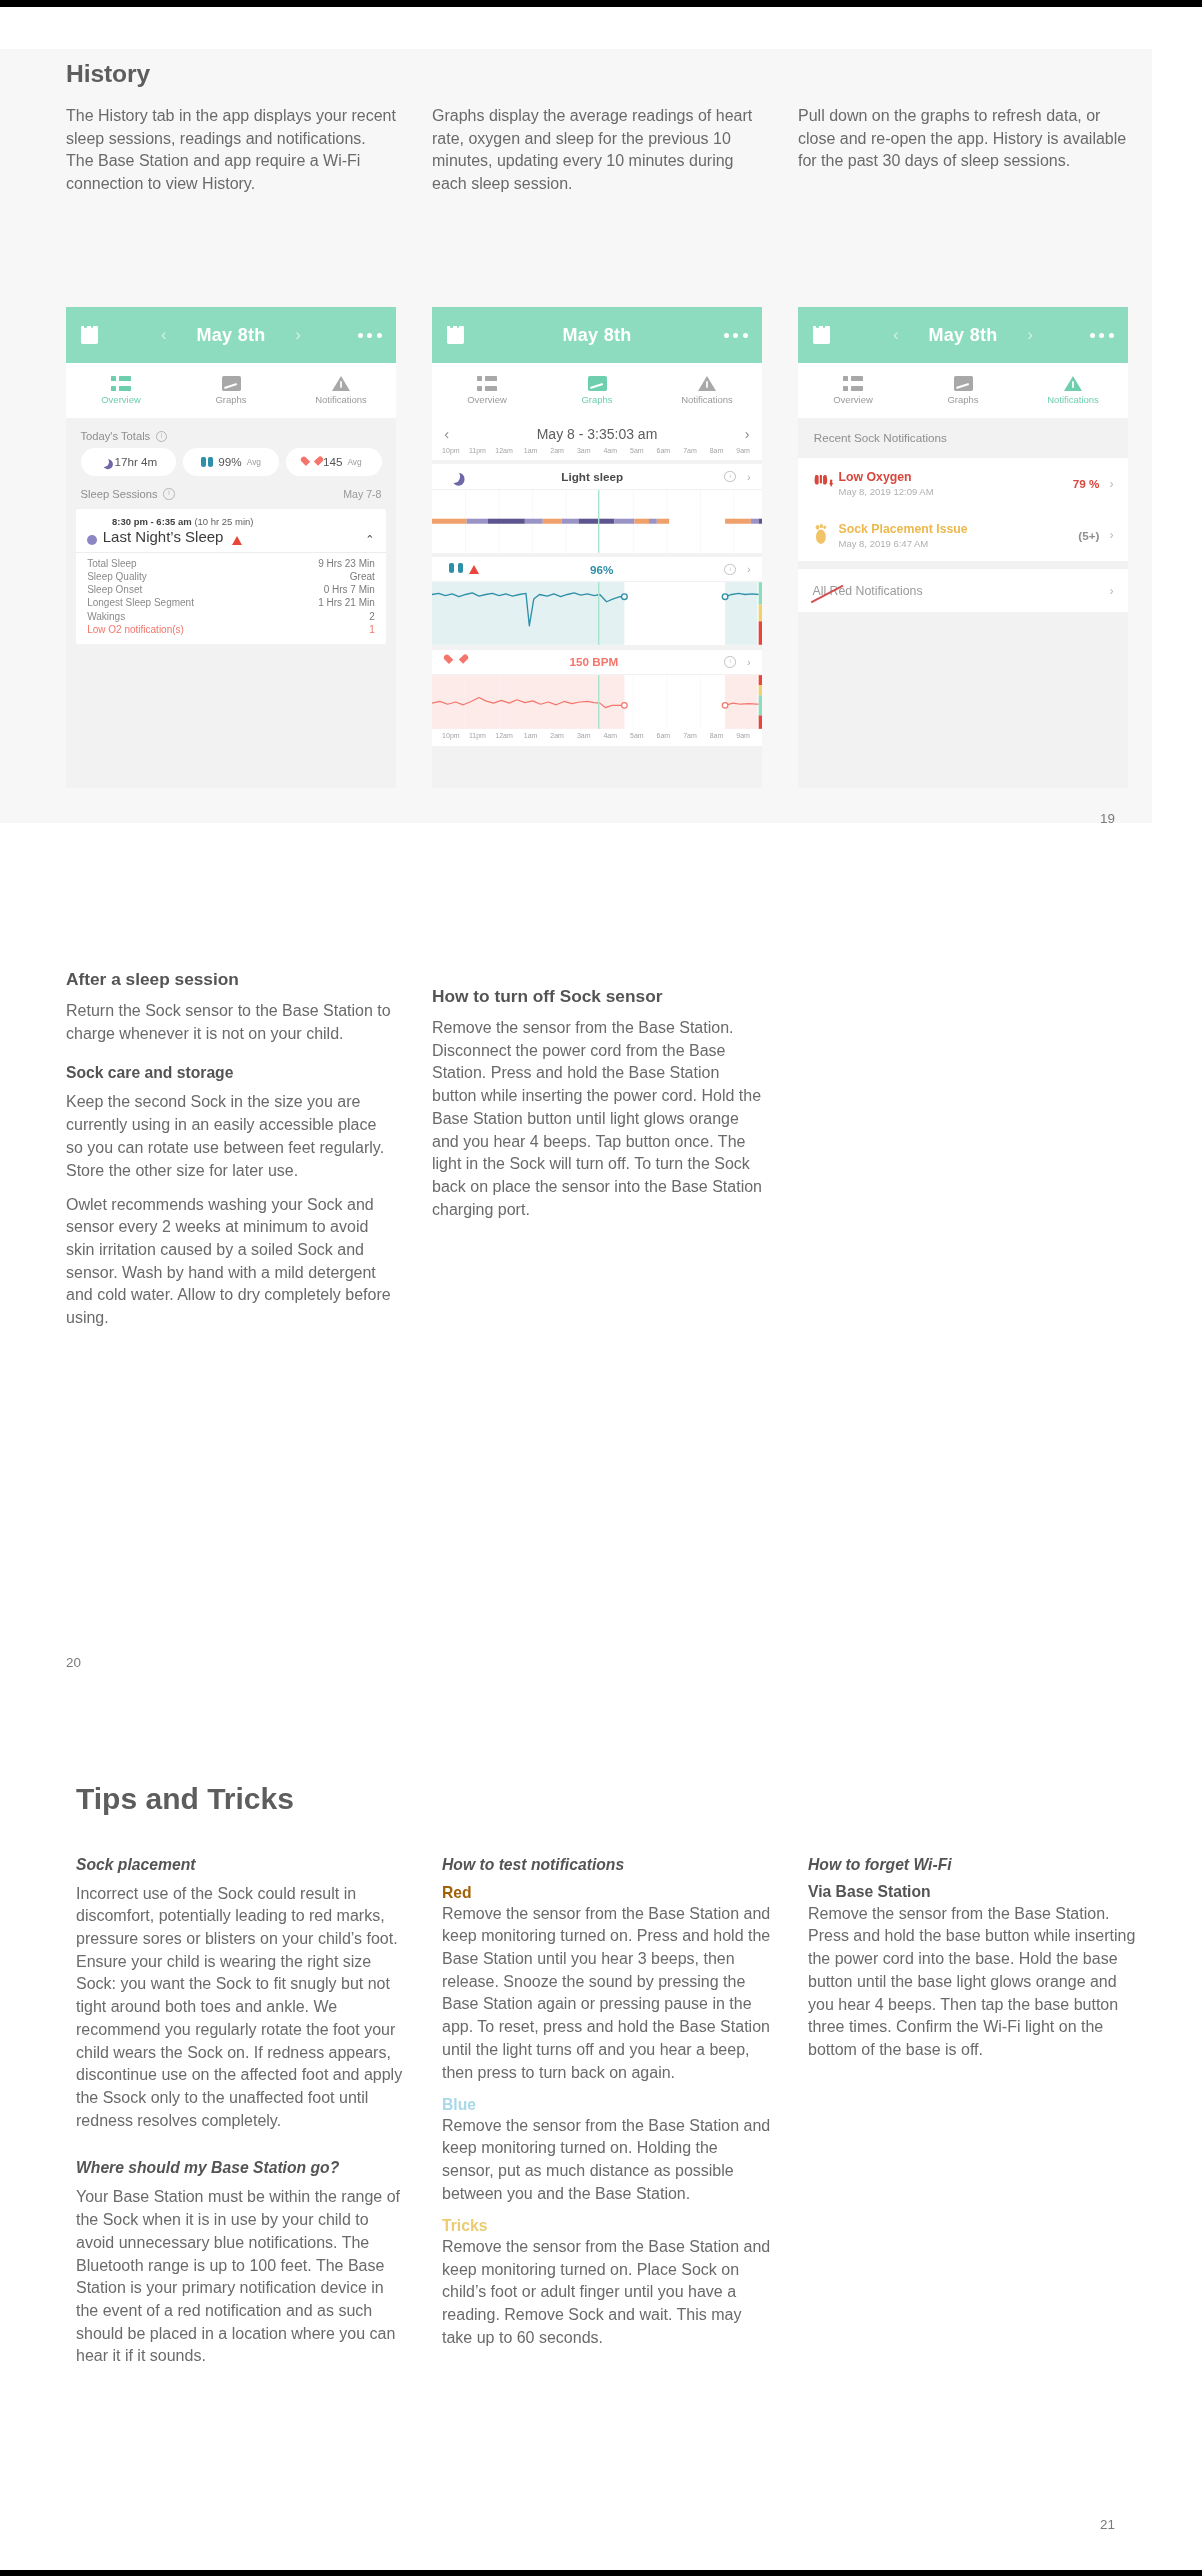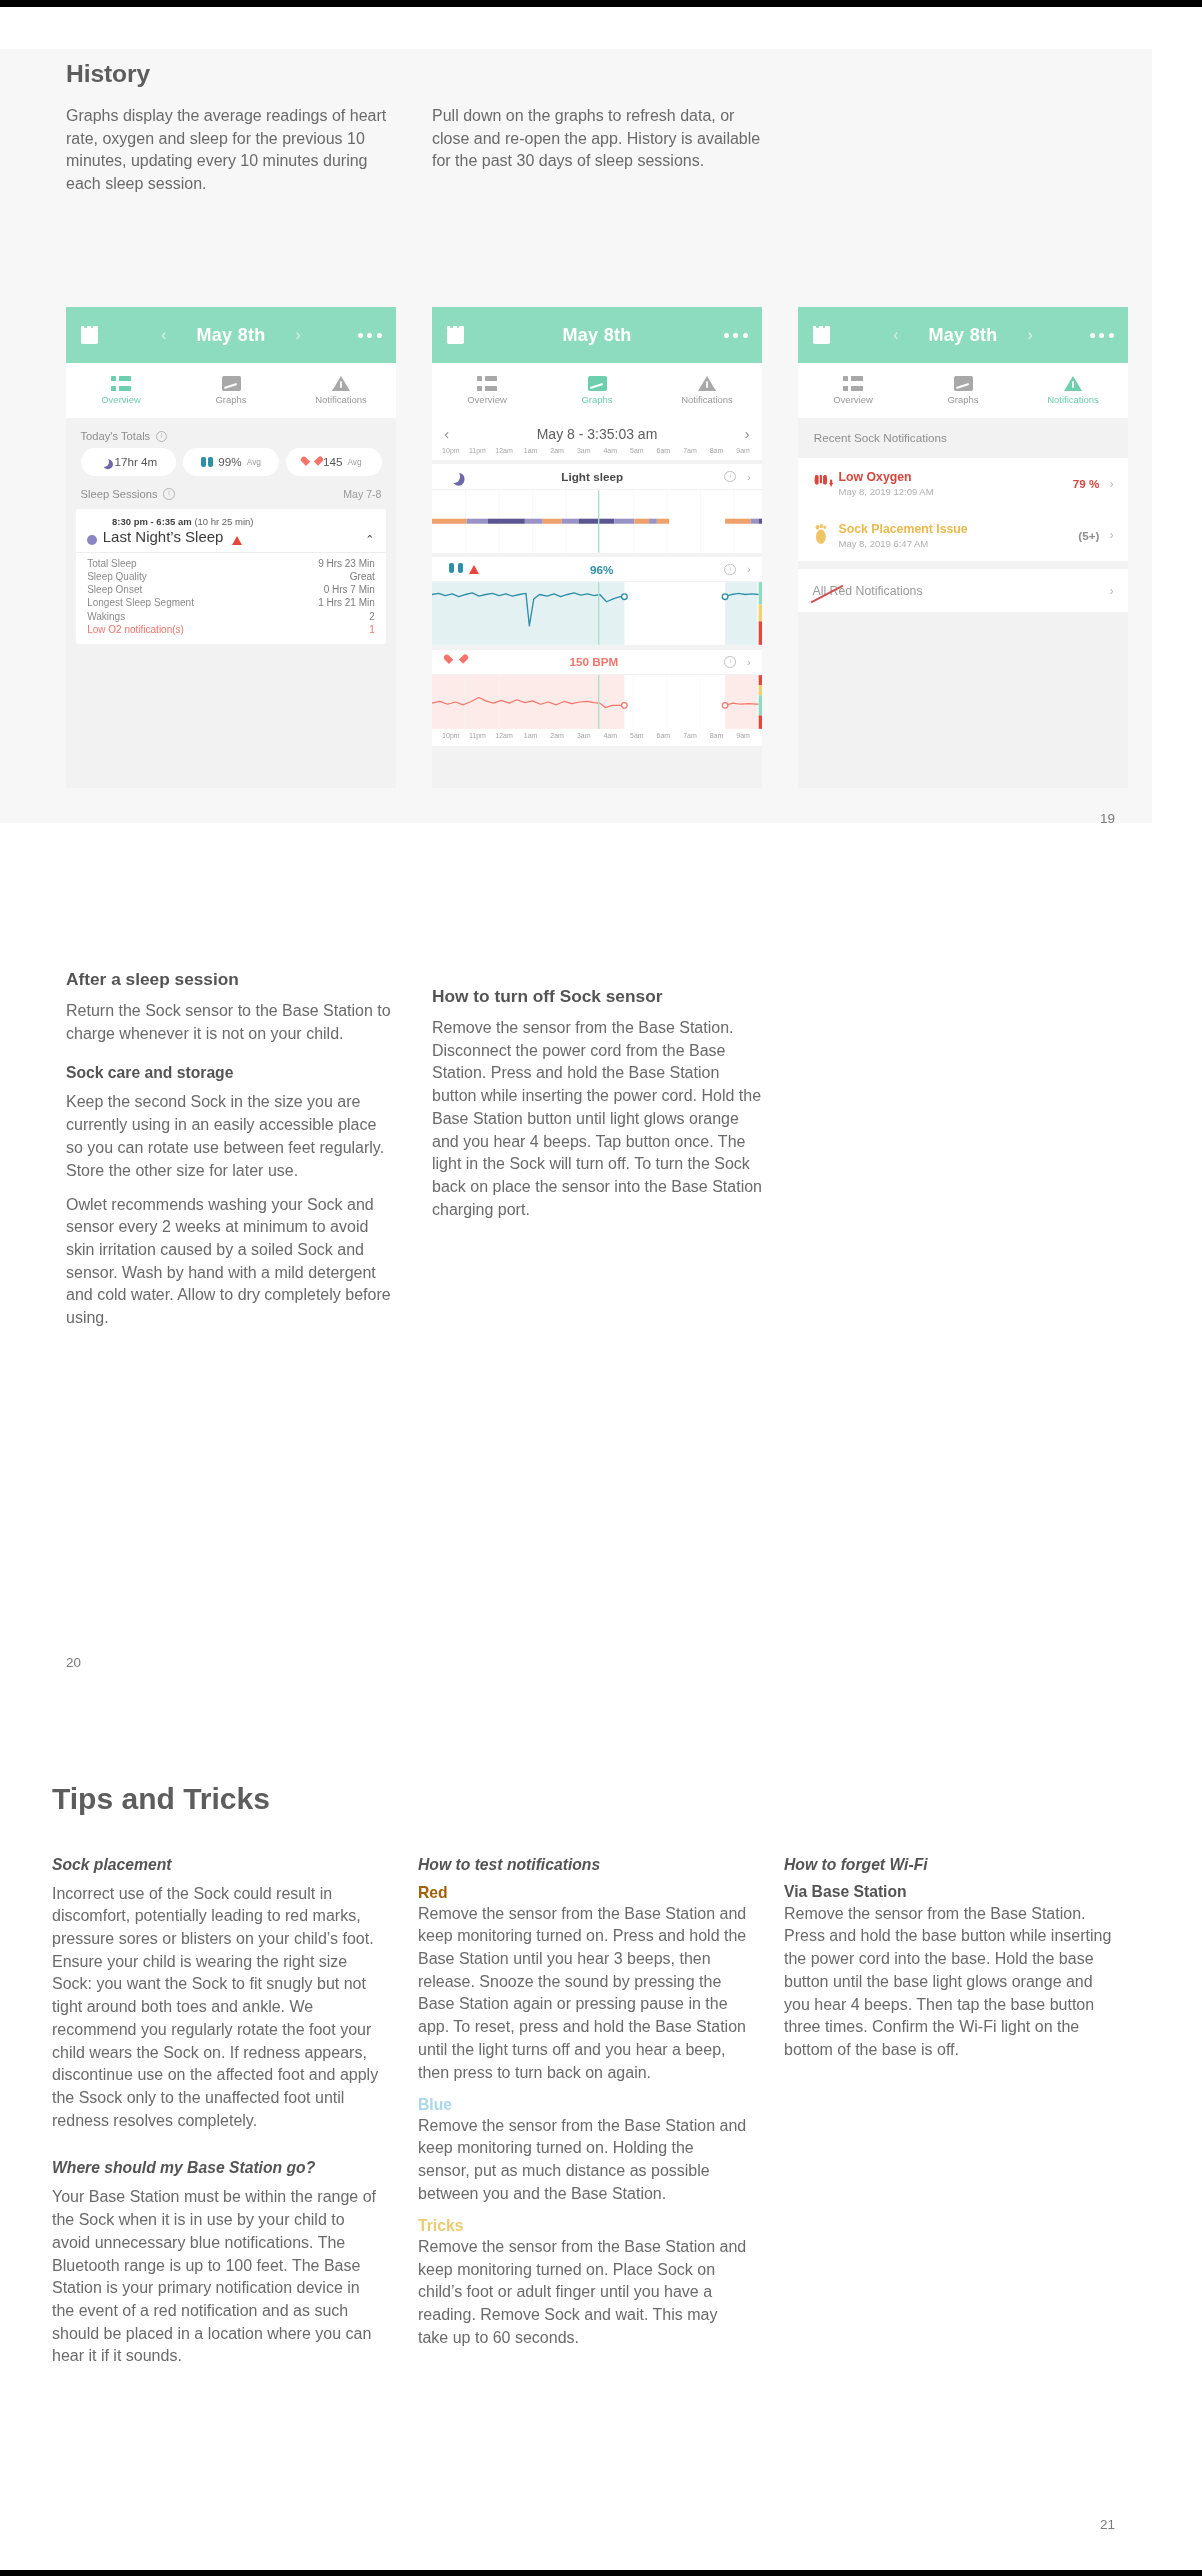--- a/index.html
+++ b/index.html
@@ -116,21 +116,21 @@
 
   .pgnum{position:absolute;font-size:13.4px;color:#7a7a7a;}
 
   
   .p20-inner{position:absolute;left:66px;top:969px;width:1063px;}
   .h2{font-size:17.3px;font-weight:bold;color:#545454;margin:0 0 10px 0;}
   .h3{font-size:15.7px;font-weight:bold;color:#545454;margin:19px 0 9px 0;}
   .col2{width:330px;}
 
   
-  .p21-inner{position:absolute;left:52px;top:1782px;width:1063px;}
+  .p21-inner{position:absolute;left:76px;top:1782px;width:1063px;}
   .h1b{font-size:30px;font-weight:bold;color:#5d5d5d;margin:0 0 44px 0;}
   .hsub{font-size:15.7px;font-weight:bold;font-style:italic;color:#545454;margin:0 0 9px 0;}
   .hsub2{font-size:15.7px;font-weight:bold;font-style:italic;color:#545454;margin:27px 0 9px 0;}
   .clr{font-size:15.7px;font-weight:bold;margin:10px 0 1.1px 0;}
   .clr.red{color:#a16207;}
   .clr.blue{color:#a9d8e8;}
   .clr.yellow{color:#eccb71;}
   .subb{font-size:15.7px;font-weight:bold;color:#545454;margin:0 0 2.2px 0;}
 </style>
 </head>
@@ -139,20 +139,23 @@
 <div class="sheet">
 
   <div class="topbar"></div>
   <div class="botbar"></div>
 
   <div class="p19"></div>
 
   <div class="p19-inner">
     <div class="h1">History</div>
     <div class="cols3">
+      <div class="col3">
+        <p class="body-txt">The History tab in the app displays your recent sleep sessions, readings and notifications. The Base Station and app require a Wi-Fi connection to view History.</p>
+      </div>
       <div class="col3">
         <p class="body-txt">Graphs display the average readings of heart rate, oxygen and sleep for the previous 10 minutes, updating every 10 minutes during each sleep session.</p>
       </div>
       <div class="col3">
         <p class="body-txt">Pull down on the graphs to refresh data, or close and re-open the app. History is available for the past 30 days of sleep sessions.</p>
       </div>
     </div>
   </div>
 
   <div class="phones">

